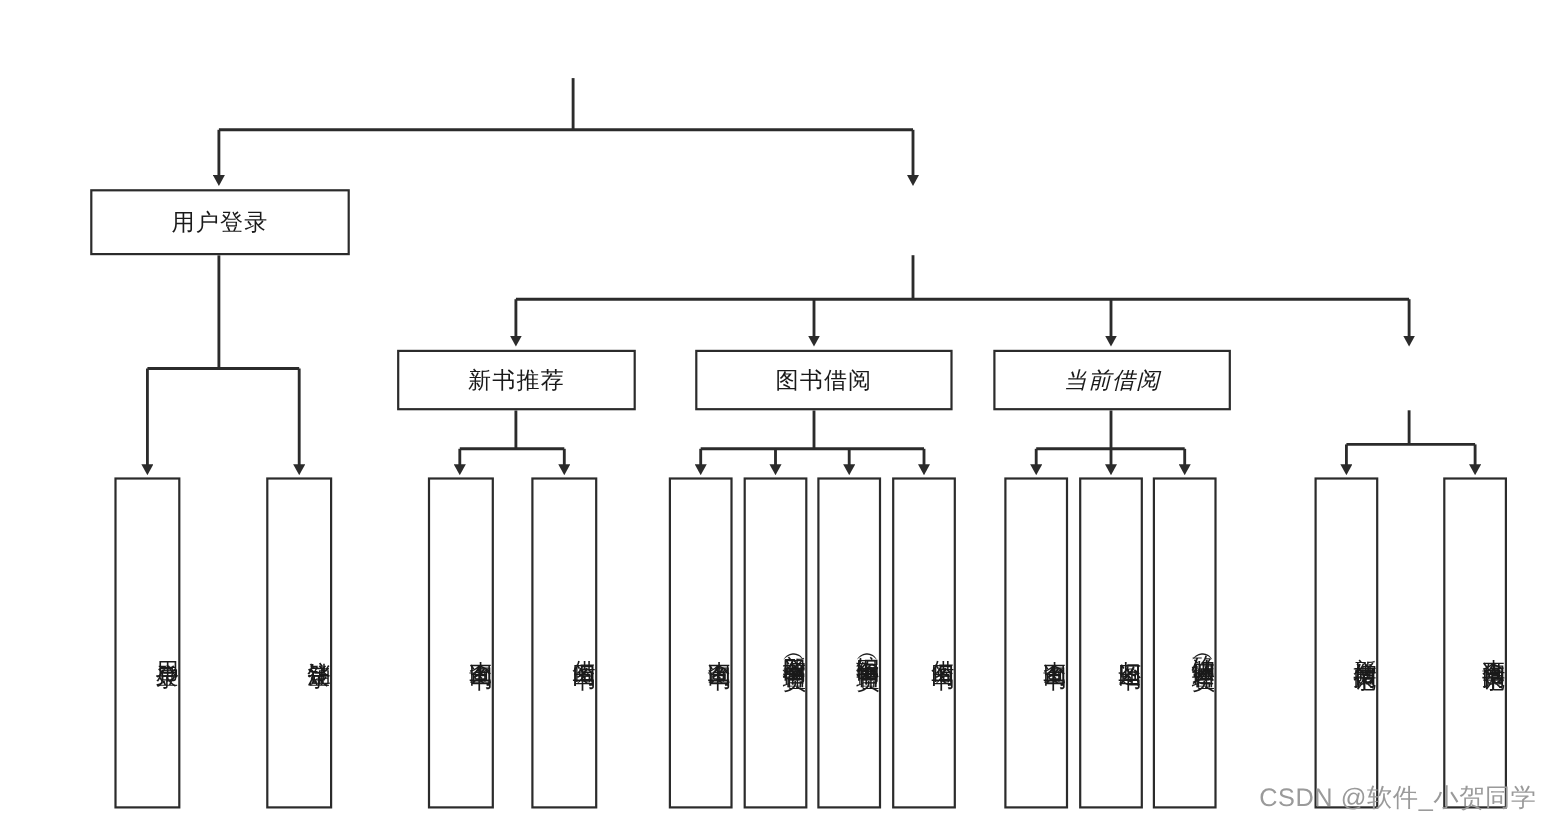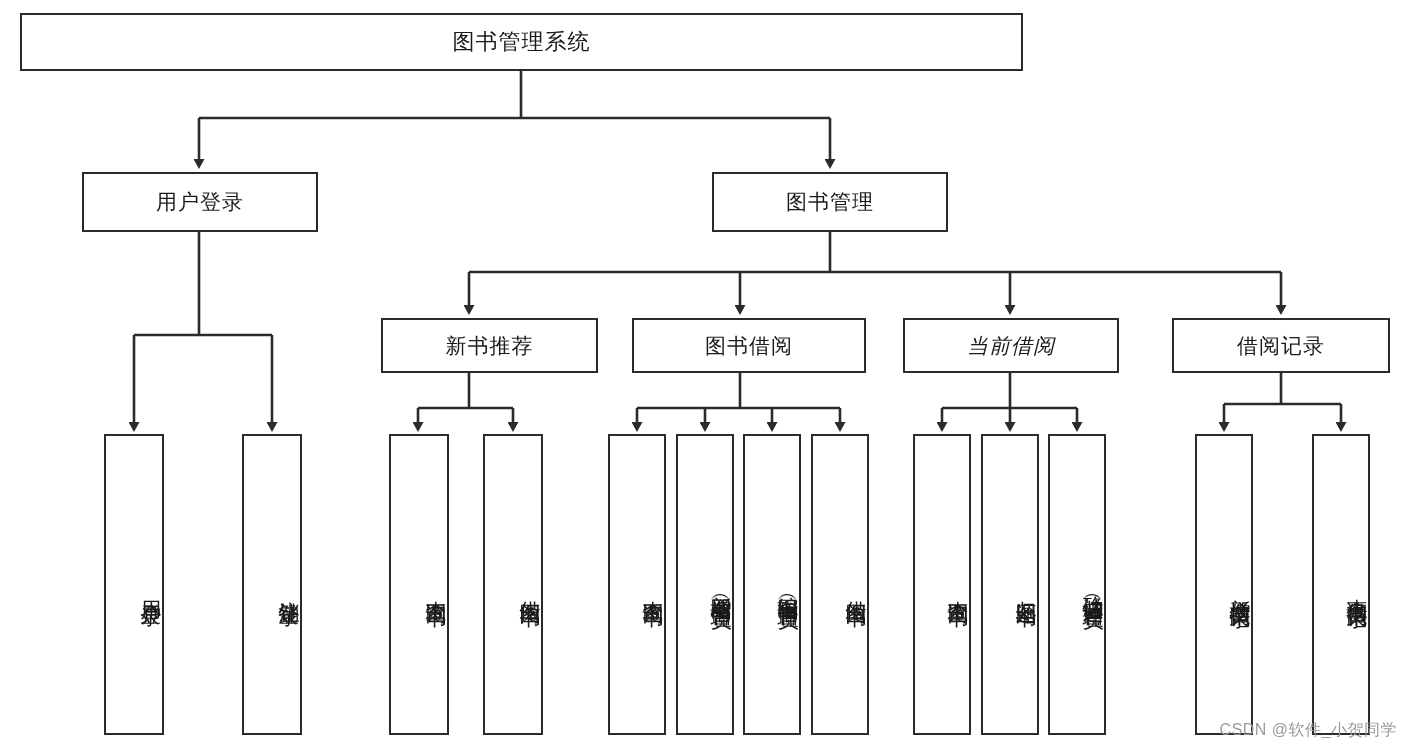--- a/index.html
+++ b/index.html
@@ -52,21 +52,21 @@
     line-height: 1.08;
     white-space: nowrap;
   }
   .node.root {
     font-size: 22px;
   }
   #watermark {
     position: absolute;
     right: 8px;
     bottom: 6px;
-    font-size: 16px;
+    font-size: 23px;
     color: #9a9a9a;
     letter-spacing: 0.5px;
     white-space: nowrap;
   }
 </style>
 </head>
 <body>
 
 <div id="canvas">
 
@@ -114,42 +114,33 @@
       <path d="M1010,408 L1010,423" marker-end="url(#arrow)"></path>
       <path d="M1077,408 L1077,423" marker-end="url(#arrow)"></path>
 
       <path d="M1281,373 L1281,404"></path>
       <path d="M1224,404 L1341,404"></path>
       <path d="M1224,404 L1224,423" marker-end="url(#arrow)"></path>
       <path d="M1341,404 L1341,423" marker-end="url(#arrow)"></path>
     </g>
   </svg>
 
-  <div class="node horizontal root" style="left:20px; top:13px; width:1003px; height:58px;">
-    <span>图书管理系统</span>
-  </div>
 
   <div class="node horizontal" style="left:82px; top:172px; width:236px; height:60px;">
     <span>用户登录</span>
   </div>
-  <div class="node horizontal" style="left:712px; top:172px; width:236px; height:60px;">
-    <span>图书管理</span>
-  </div>
 
-  <div class="node horizontal" style="left:361px; top:318px; width:217px; height:55px;margin-left:20px;">
+  <div class="node horizontal" style="left:361px; top:318px; width:217px; height:55px;">
     <span>新书推荐</span>
   </div>
   <div class="node horizontal" style="left:632px; top:318px; width:234px; height:55px;">
     <span>图书借阅</span>
   </div>
   <div class="node horizontal" style="left:903px; top:318px; width:216px; height:55px;font-style:italic;">
     <span>当前借阅</span>
-  </div>
-  <div class="node horizontal" style="left:1172px; top:318px; width:218px; height:55px;">
-    <span>借阅记录</span>
   </div>
 
   <div class="node vertical" style="left:104px; top:434px; width:60px; height:301px;">
     <span class="vlabel">用户登录</span>
   </div>
   <div class="node vertical" style="left:242px; top:434px; width:60px; height:301px;">
     <span class="vlabel">注销登录</span>
   </div>
 
   <div class="node vertical" style="left:389px; top:434px; width:60px; height:301px;">

